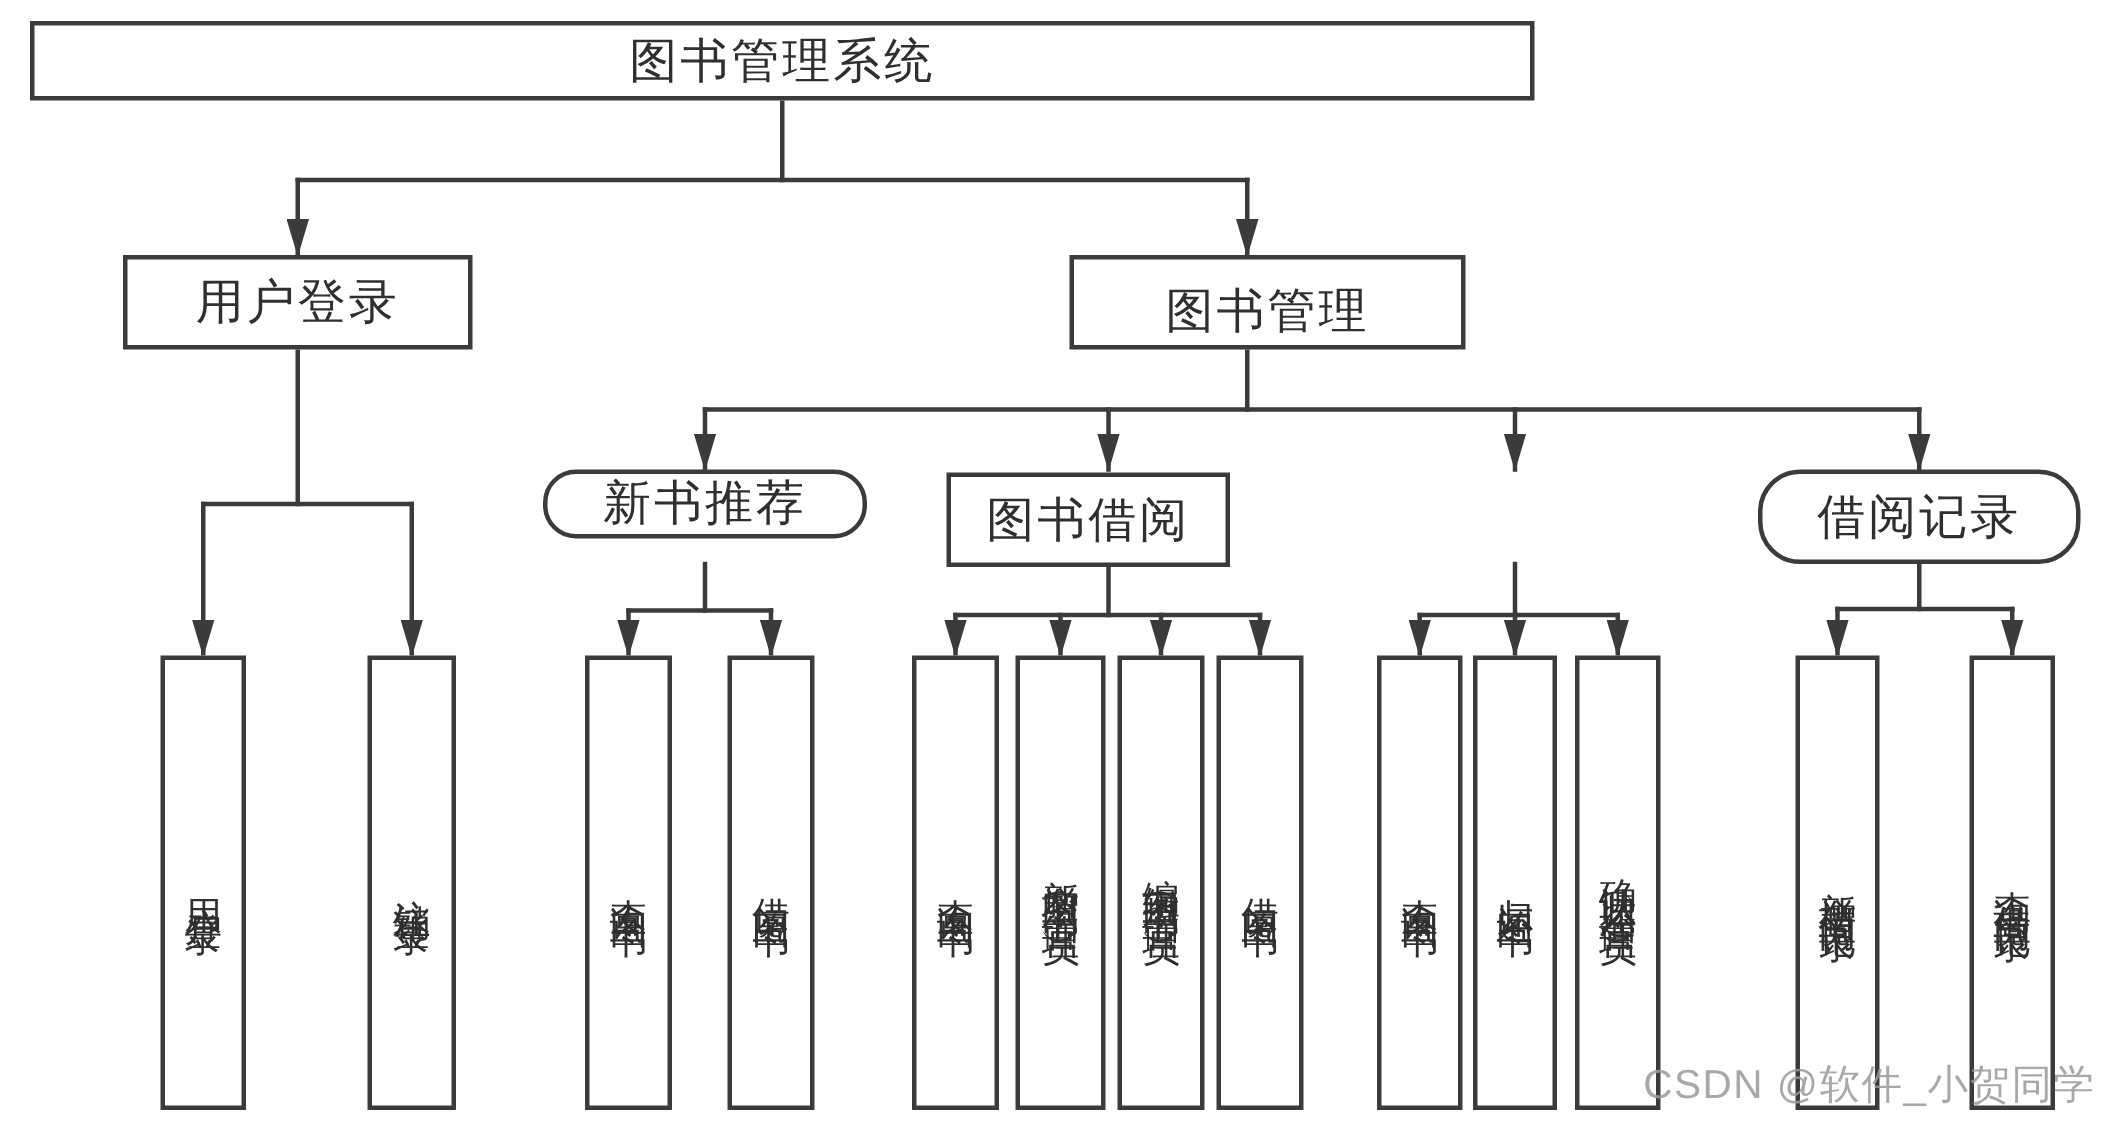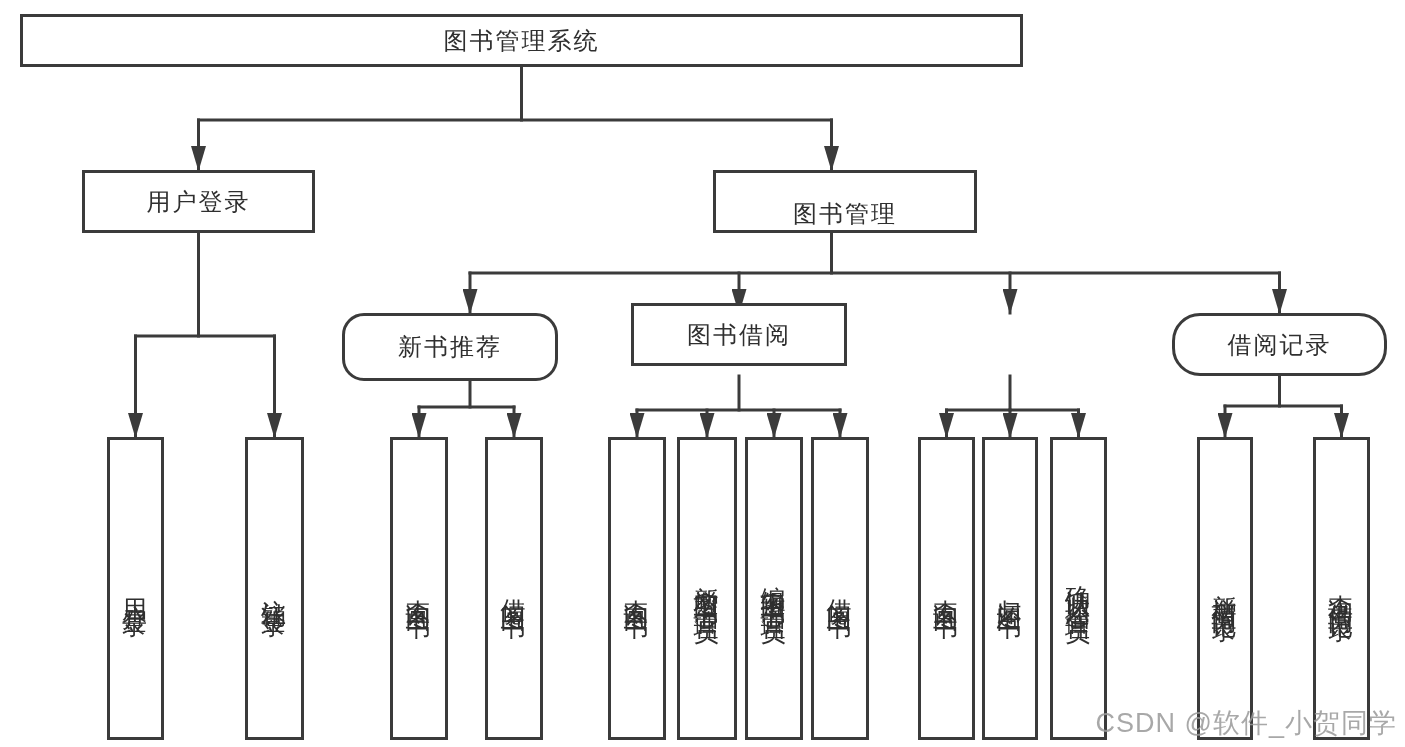--- a/index.html
+++ b/index.html
@@ -31,21 +31,21 @@
     box-sizing:border-box;
     border:3px solid var(--line);
     background:var(--boxbg);
     display:flex;
     align-items:center;
     justify-content:center;
     z-index:2;
     color:var(--text);
   }
   .node .lbl{
-    font-size:24px;
+    font-size:32px;
     letter-spacing:2px;
     white-space:nowrap;
     color:var(--text);
   }
   .node.v .lbl{
     writing-mode:vertical-rl;
     text-orientation:mixed;
     font-size:25px;
     letter-spacing:5px;
   }
@@ -108,24 +108,24 @@
     </svg>
     <div class="node" style="left: 20px; top: 14px; width: 1003px; height: 53px;">
       <span class="lbl">图书管理系统</span>
     </div>
     <div class="node" style="left: 82px; top: 170px; width: 233px; height: 63px;">
       <span class="lbl">用户登录</span>
     </div>
     <div class="node" style="left: 713px; top: 170px; width: 264px; height: 63px; align-items: flex-end;">
       <span class="lbl">图书管理</span>
     </div>
-    <div class="node" style="left: 342px; top: 313px; width: 216px; height: 68px; border-radius: 22px;">
+    <div class="node" style="left: 362px; top: 313px; width: 216px; height: 46px; border-radius: 22px;">
       <span class="lbl">新书推荐</span>
     </div>
-    <div class="node" style="left: 631px; top: 303px; width: 216px; height: 63px; align-items: center;">
+    <div class="node" style="left: 631px; top: 315px; width: 189px; height: 63px; align-items: center;">
       <span class="lbl">图书借阅</span>
     </div>
     <div class="node" style="left: 1172px; top: 313px; width: 215px; height: 63px; border-radius: 28px;">
       <span class="lbl">借阅记录</span>
     </div>
     <div class="node v" style="left: 107px; top: 437px; width: 57px; height: 303px;">
       <span class="lbl">用户登录</span>
     </div>
     <div class="node v" style="left: 245px; top: 437px; width: 59px; height: 303px;">
       <span class="lbl">注销登录</span>

